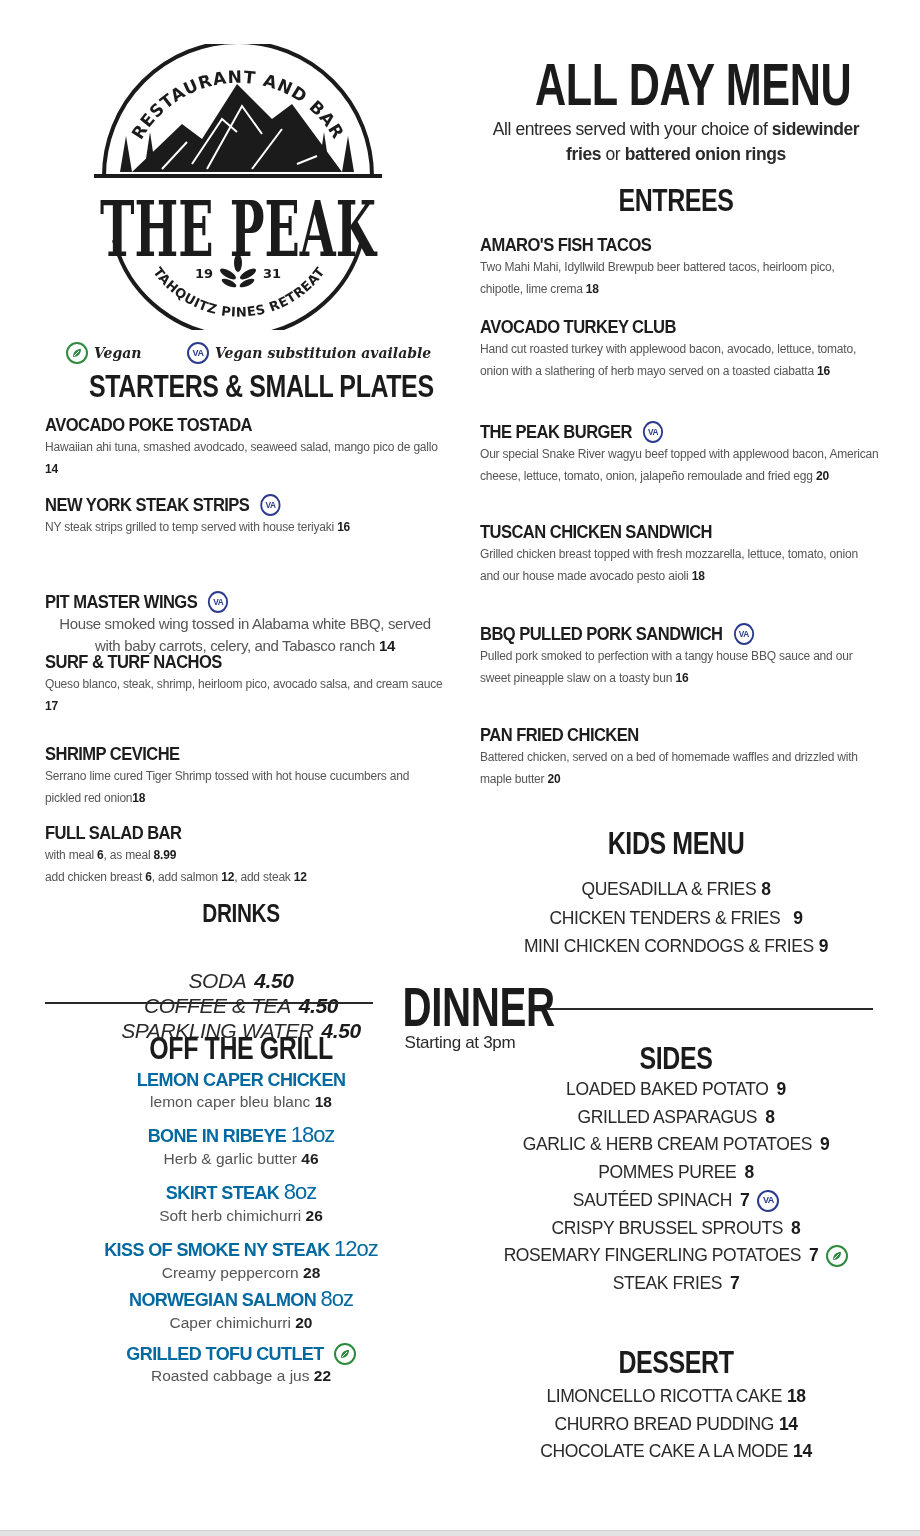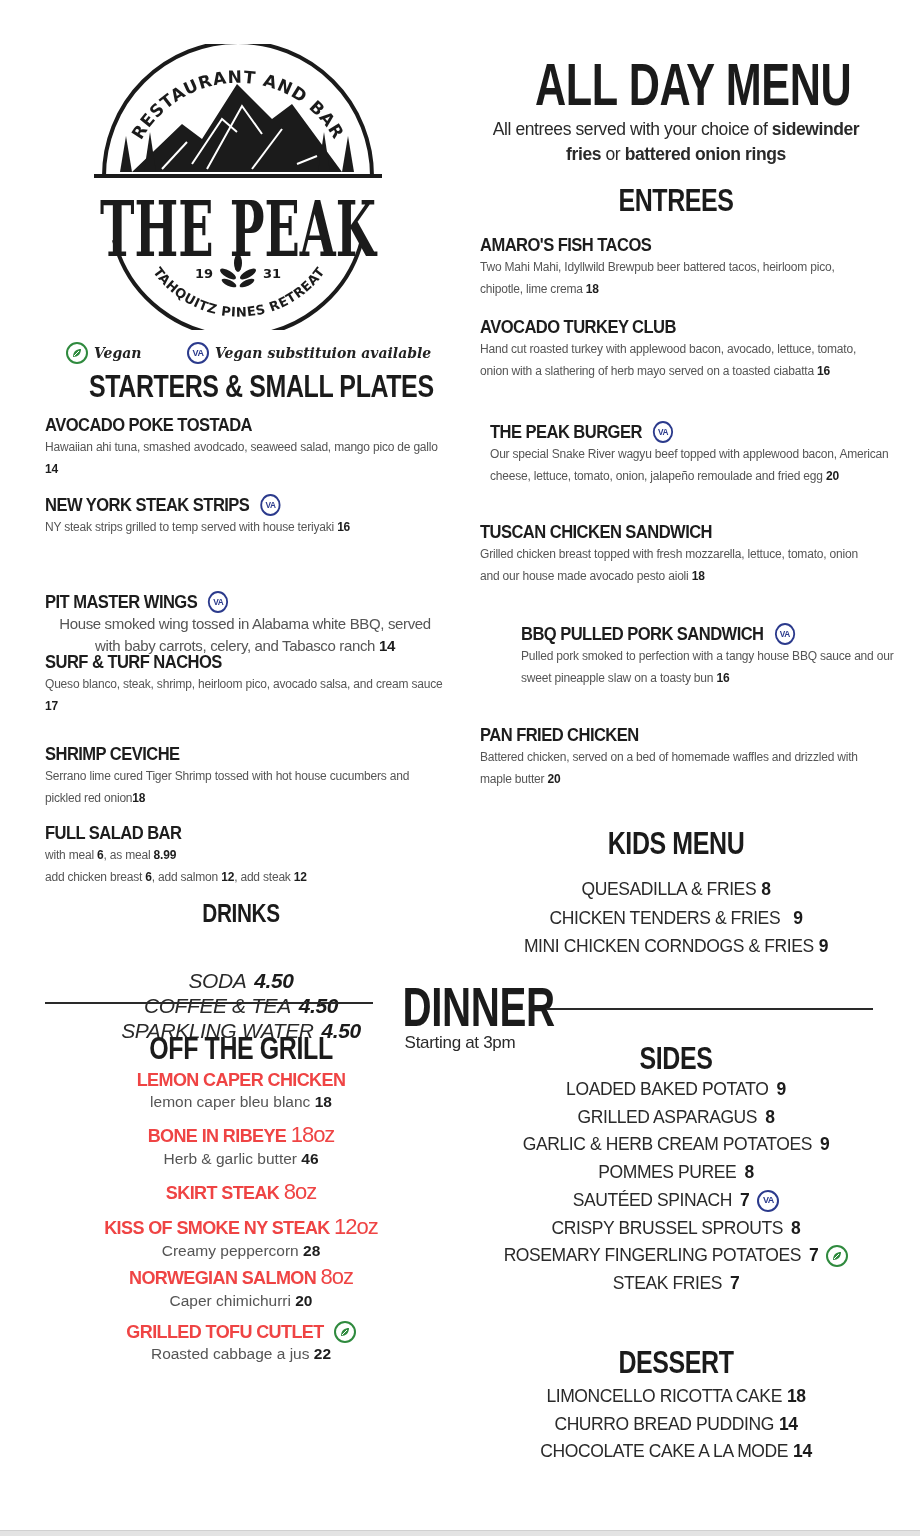--- a/index.html
+++ b/index.html
@@ -23,21 +23,21 @@
   .item-desc b { color: #1d1d1d; font-weight: bold; }
 
   .left-col { left: 45px; width: 400px; }
   .right-col { left: 480px; width: 400px; }
 
   .center-list { text-align: center; font-size: 17.5px; color: #2a2a2a; line-height: 28.5px; letter-spacing: -0.4px; white-space: nowrap; }
   .center-list b { font-weight: bold; color: #1b1b1b; }
   .center-list .row { display: flex; justify-content: center; align-items: center; gap: 8px; }
 
   .grill-item { text-align: center; }
-  .grill-name { font-weight: bold; font-size: 18px; color: #ef4444; letter-spacing: -0.6px; display: inline-flex; align-items: center; gap: 10px; white-space: nowrap; }
+  .grill-name { font-weight: bold; font-size: 18px; color: #0369a1; letter-spacing: -0.6px; display: inline-flex; align-items: center; gap: 10px; white-space: nowrap; }
   .grill-name .oz { font-weight: normal; font-size: 22px; letter-spacing: -1px; }
   .grill-desc { font-size: 15.5px; color: #555; line-height: 22px; }
   .grill-desc b { color: #1d1d1d; }
 
   .rule { height: 2px; background: #2a2a2a; }
   .footer-bar { left: 0; top: 1530px; width: 920px; height: 6px; background: #e3e3e3; border-top: 1px solid #d0d0d0; }
 </style>
 </head>
 <body>
 
@@ -177,36 +177,36 @@
   <div class="item-desc"><span>Two Mahi Mahi, Idyllwild Brewpub beer battered tacos, heirloom pico, chipotle, lime crema</span> <b>18</b></div>
 </div>
 
 <div class="abs right-col" style="top:317px;">
   <div class="item-name">
       <span>AVOCADO TURKEY CLUB</span>
     </div>
   <div class="item-desc"><span>Hand cut roasted turkey with applewood bacon, avocado, lettuce, tomato, onion with a slathering of herb mayo served on a toasted ciabatta</span> <b>16</b></div>
 </div>
 
-<div class="abs right-col" style="top:421px;margin-left:10px;">
+<div class="abs right-col" style="top:421px;">
   <div class="item-name">
       <span>THE PEAK BURGER</span>
       <span class="badge badge-va">VA</span>
     </div>
   <div class="item-desc"><span>Our special Snake River wagyu beef topped with applewood bacon, American cheese, lettuce, tomato, onion, jalapeño remoulade and fried egg</span> <b>20</b></div>
 </div>
 
 <div class="abs right-col" style="top:522px;">
   <div class="item-name">
       <span>TUSCAN CHICKEN SANDWICH</span>
     </div>
   <div class="item-desc"><span>Grilled chicken breast topped with fresh mozzarella, lettuce, tomato, onion and our house made avocado pesto aioli</span> <b>18</b></div>
 </div>
 
-<div class="abs right-col" style="top:623px;margin-left:41px;">
+<div class="abs right-col" style="top:623px;">
   <div class="item-name">
       <span>BBQ PULLED PORK SANDWICH</span>
       <span class="badge badge-va">VA</span>
     </div>
   <div class="item-desc"><span>Pulled pork smoked to perfection with a tangy house BBQ sauce and our sweet pineapple slaw on a toasty bun</span> <b>16</b></div>
 </div>
 
 <div class="abs right-col" style="top:725px;">
   <div class="item-name">
       <span>PAN FRIED CHICKEN</span>
@@ -246,20 +246,21 @@
   <div class="grill-item" style="margin-bottom:9px;">
     <div class="grill-name">
         <span><span>BONE IN RIBEYE</span> <span class="oz">18oz</span></span>
       </div>
     <div class="grill-desc"><span>Herb &amp; garlic butter</span> <b>46</b></div>
   </div>
   <div class="grill-item" style="margin-bottom:9px;">
     <div class="grill-name">
         <span><span>SKIRT STEAK</span> <span class="oz">8oz</span></span>
       </div>
+    <div class="grill-desc"><span>Soft herb chimichurri</span> <b>26</b></div>
   </div>
   <div class="grill-item" style="margin-bottom:2px;">
     <div class="grill-name">
         <span><span>KISS OF SMOKE NY STEAK</span> <span class="oz">12oz</span></span>
       </div>
     <div class="grill-desc"><span>Creamy peppercorn</span> <b>28</b></div>
   </div>
   <div class="grill-item" style="margin-bottom:9px;">
     <div class="grill-name">
         <span><span>NORWEGIAN SALMON</span> <span class="oz">8oz</span></span>

